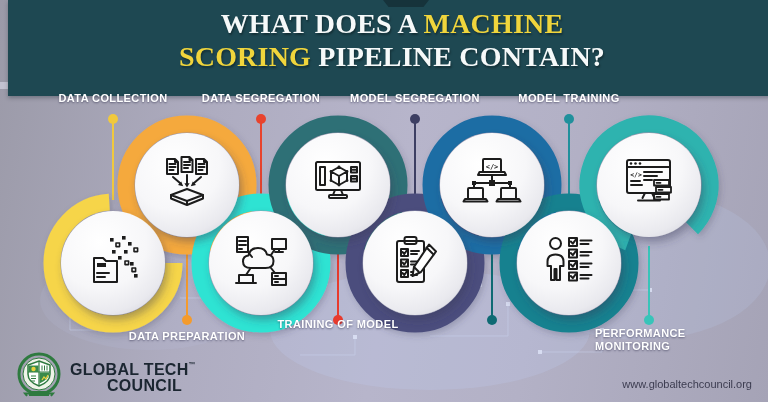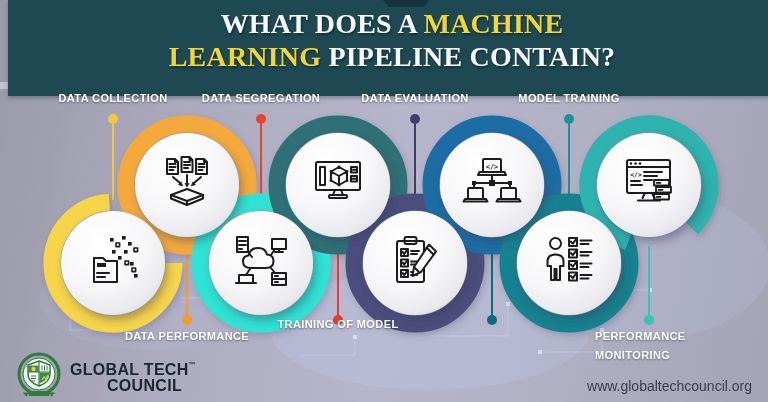--- a/index.html
+++ b/index.html
@@ -13,31 +13,31 @@
   .notch{position:absolute;left:375px;top:0;width:46px;height:7px;background:#16333b;
          clip-path:polygon(0 0,100% 0,88% 100%,12% 100%);}
   .title{margin:0;padding-top:7px;text-align:center;font-size:28px;line-height:33px;
          font-weight:700;letter-spacing:.2px;text-shadow:1px 2px 2px rgba(0,0,0,.35);}
   .title .w{color:#f6f9f9;}
   .title .y{color:#f0d53c;}
   .diagram{position:absolute;left:0;top:0;}
   .stage-label{position:absolute;transform:translateX(-50%);color:#ffffff;font-size:11px;
                font-weight:700;letter-spacing:.4px;white-space:nowrap;
                text-shadow:0 1px 2px rgba(40,40,70,.55);}
-  .stage-label.wrap{white-space:normal;width:120px;line-height:19px;}
+  .stage-label.wrap{white-space:normal;width:120px;line-height:13px;}
   .icon{stroke:#1c1c1c;stroke-width:2;fill:none;stroke-linecap:round;stroke-linejoin:round;}
   .icon .f{fill:#1c1c1c;stroke:none;}
   .icon .wf{fill:#ffffff;}
   .icon text{stroke:none;fill:#1c1c1c;font-family:"DejaVu Sans Mono",monospace;font-weight:700;}
   .brand{position:absolute;left:16px;top:352px;display:flex;align-items:center;gap:8px;}
   .brand-text{color:#1b2631;font-weight:700;line-height:16px;letter-spacing:.3px;}
   .brand-l1{font-size:16px;}
   .brand-l1 sup{font-size:7px;vertical-align:8px;}
   .brand-l2{font-size:16px;margin-left:37px;}
-  .website{position:absolute;right:16px;top:378px;font-size:14px;color:#3c3c50;}
+  .website{position:absolute;right:16px;top:378px;font-size:11px;color:#3c3c50;}
 </style>
 </head>
 <body>
 
 <div class="canvas">
   <div class="bg"></div>
   <div class="bg-band"></div>
 
   <svg class="diagram" width="768" height="402" viewBox="0 0 768 402">
     <defs>
@@ -260,29 +260,29 @@
           <path d="M38.5,42.8 h4"></path>
       </g>
       <path d="M27,39 l-2.5,5 M34,39 l2.5,5 M20,46.5 h22"></path>
     </g>
   </svg>
 
   <header class="header">
     <div class="notch"></div>
     <h1 class="title">
       <div><span class="w">WHAT DOES A </span><span class="y">MACHINE</span></div>
-      <div><span class="y">LEARNING</span><span class="w"> PIPELINE CONTAIN?</span></div>
+      <div><span class="y">SCORING</span><span class="w"> PIPELINE CONTAIN?</span></div>
     </h1>
   </header>
 
   <div class="stage-label" style="left:113px;top:92px">DATA COLLECTION</div>
   <div class="stage-label" style="left:261px;top:92px">DATA SEGREGATION</div>
-  <div class="stage-label" style="left:415px;top:92px">DATA EVALUATION</div>
+  <div class="stage-label" style="left:415px;top:92px">MODEL SEGREGATION</div>
   <div class="stage-label" style="left:569px;top:92px">MODEL TRAINING</div>
-  <div class="stage-label" style="left:187px;top:330px">DATA PERFORMANCE</div>
+  <div class="stage-label" style="left:187px;top:330px">DATA PREPARATION</div>
   <div class="stage-label" style="left:338px;top:318px">TRAINING OF MODEL</div>
   <div class="stage-label wrap" style="left:655px;top:327px">PERFORMANCE MONITORING</div>
 
   <div class="brand">
     <svg width="46" height="46" viewBox="0 0 46 46">
       <circle cx="23" cy="22" r="20" fill="none" stroke="#2e7a3f" stroke-width="3"></circle>
       <circle cx="23" cy="22" r="16" fill="#eef3e8" stroke="#2e7a3f" stroke-width="1"></circle>
       <path d="M23,9 l11,4 v9 q0,8 -11,12 q-11,-4 -11,-12 v-9 z" fill="#ffffff" stroke="#2e7a3f" stroke-width="1.5"></path>
       <path d="M12,20 h22 M23,9 v25" stroke="#2e7a3f" stroke-width="1.2"></path>
       <path d="M12.5,13.5 h10 v6.5 h-10 z" fill="#3a8a4a"></path>

